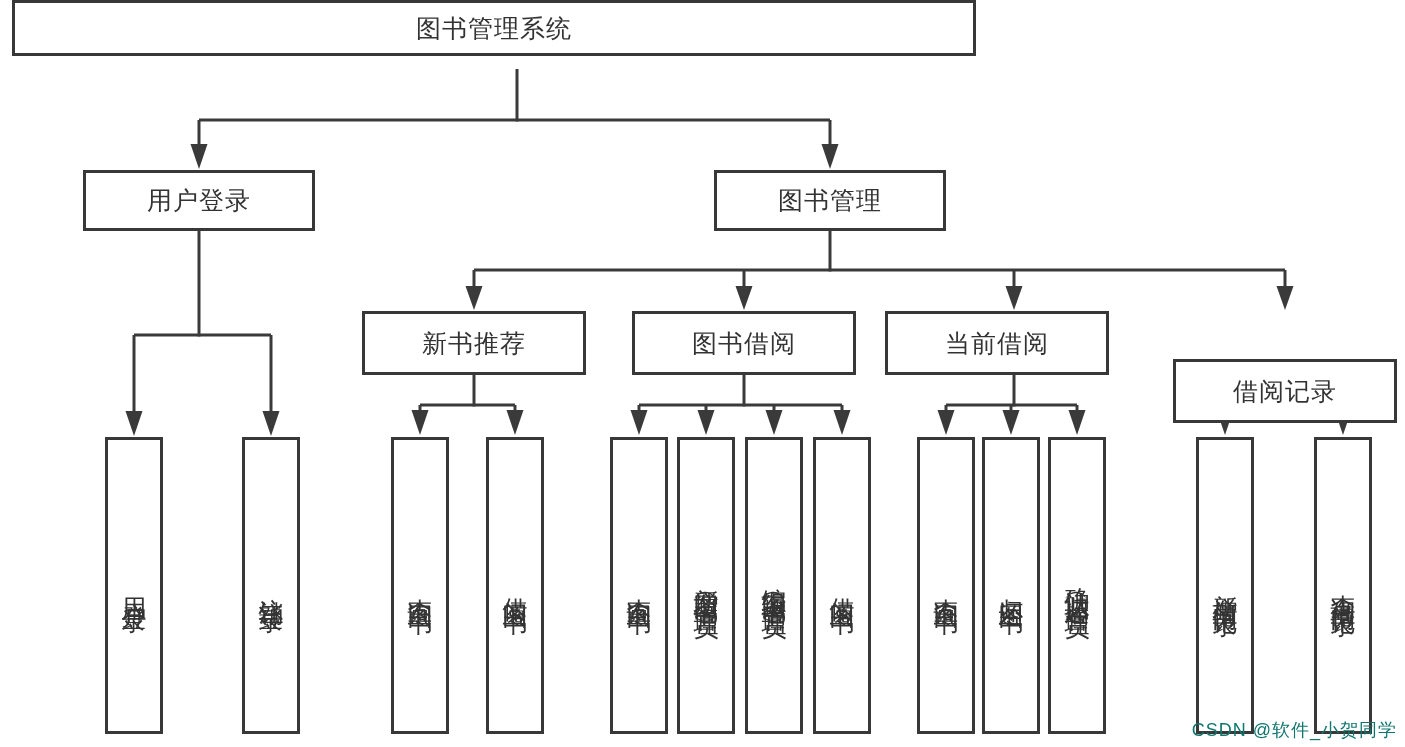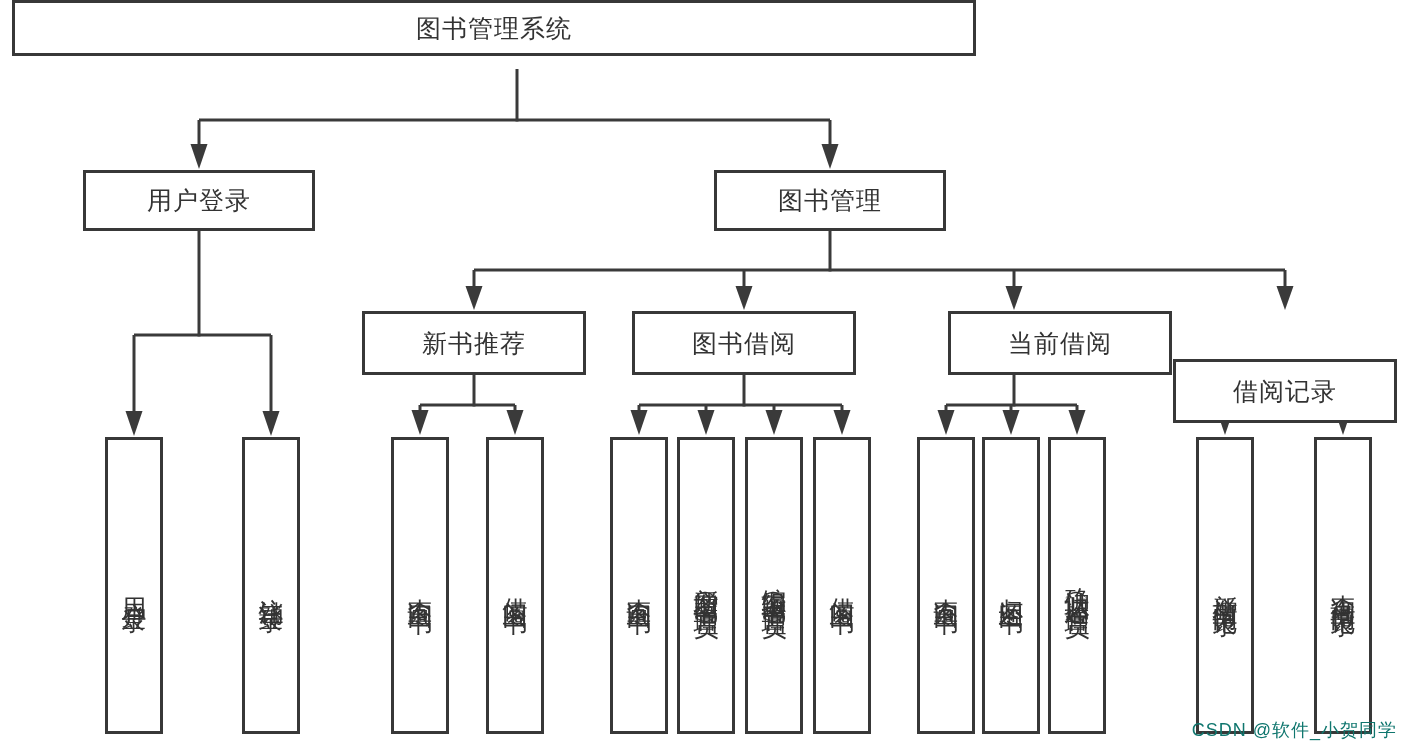--- a/index.html
+++ b/index.html
@@ -63,21 +63,21 @@
     letter-spacing: 4px;
     color: #333333;
     white-space: nowrap;
   }
   .box-root   { left: 12px;  top: 0;  width: 964px; height: 56px; }
   .box-l2-a   { left: 83px;  top: 170px; width: 232px;  height: 61px; }
   .box-l2-b   { left: 714px; top: 170px; width: 232px;  height: 61px; }
   .box-l3     { top: 311px;  width: 224px; height: 64px; }
   .box-l3-a   { left: 362px; }
   .box-l3-b   { left: 632px; }
-  .box-l3-c   { left: 948px; text-align: right; }
+  .box-l3-c   { left: 885px; text-align: right; }
   .box-l3-d   { left: 1173px; margin-top: 48px; }
   .leaf-1  { left: 105px; }
   .leaf-2  { left: 242px; }
   .leaf-3  { left: 391px; }
   .leaf-4  { left: 486px; }
   .leaf-5  { left: 610px; }
   .leaf-6  { left: 677px; }
   .leaf-7  { left: 745px; }
   .leaf-8  { left: 813px; }
   .leaf-9  { left: 917px; }

